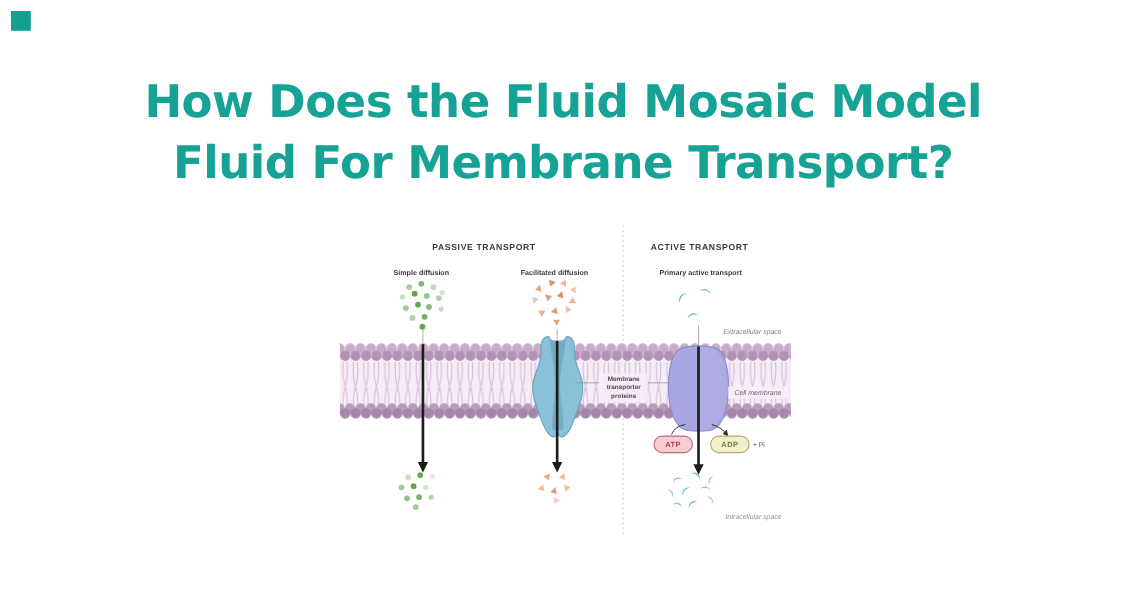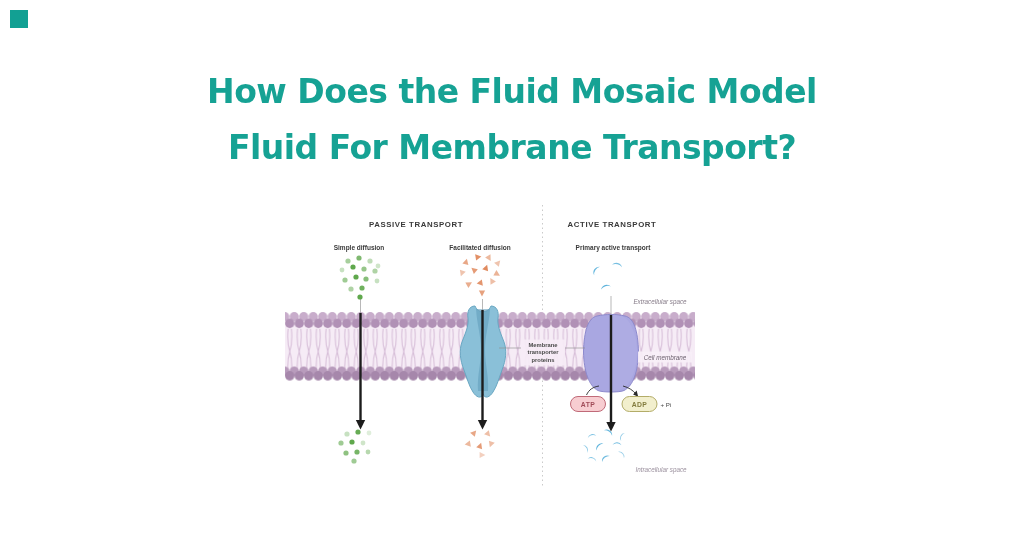--- a/index.html
+++ b/index.html
@@ -6,24 +6,24 @@
   body{
     width:1024px;height:536px;position:relative;background:#ffffff;
     font-family:"Liberation Sans",sans-serif;overflow:hidden;
   }
   .corner-square{
     position:absolute;left:10px;top:10px;width:18px;height:18px;background:#12a093;
   }
   .heading{
     position:absolute;left:0;top:64px;width:1024px;text-align:center;
     color:#16a294;font-family:"DejaVu Sans","Liberation Sans",sans-serif;
-    font-weight:bold;font-size:33px;line-height:56px;letter-spacing:-0.5px;
+    font-weight:bold;font-size:41px;line-height:56px;letter-spacing:-0.5px;
   }
   .figure-wrap{
-    position:absolute;left:270px;top:198px;width:454px;height:300px;
+    position:absolute;left:294px;top:198px;width:454px;height:300px;
   }
   svg text{font-family:"Liberation Sans",sans-serif;}
 </style>
 </head>
 <body>
 
 <div class="corner-square"></div>
 
 <div class="heading">
   <div>How Does the Fluid Mosaic Model</div>

